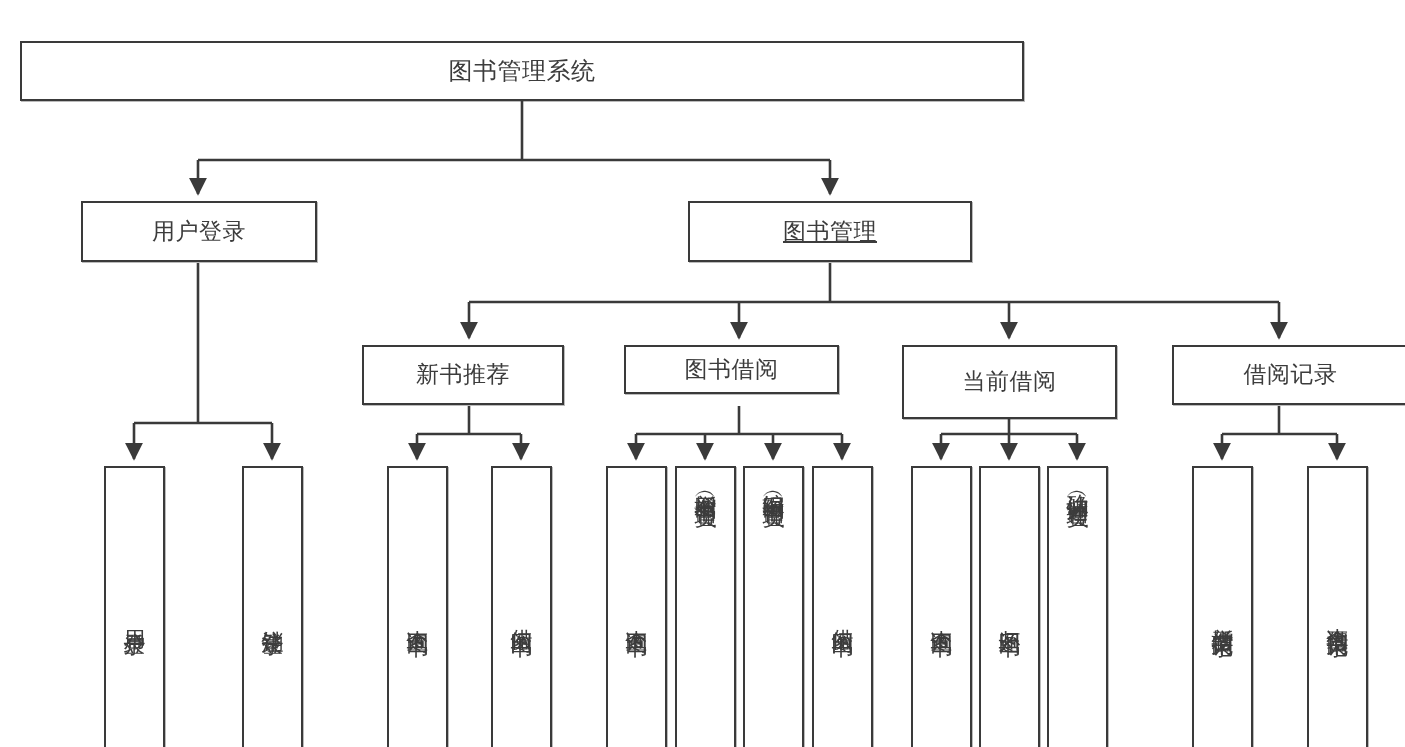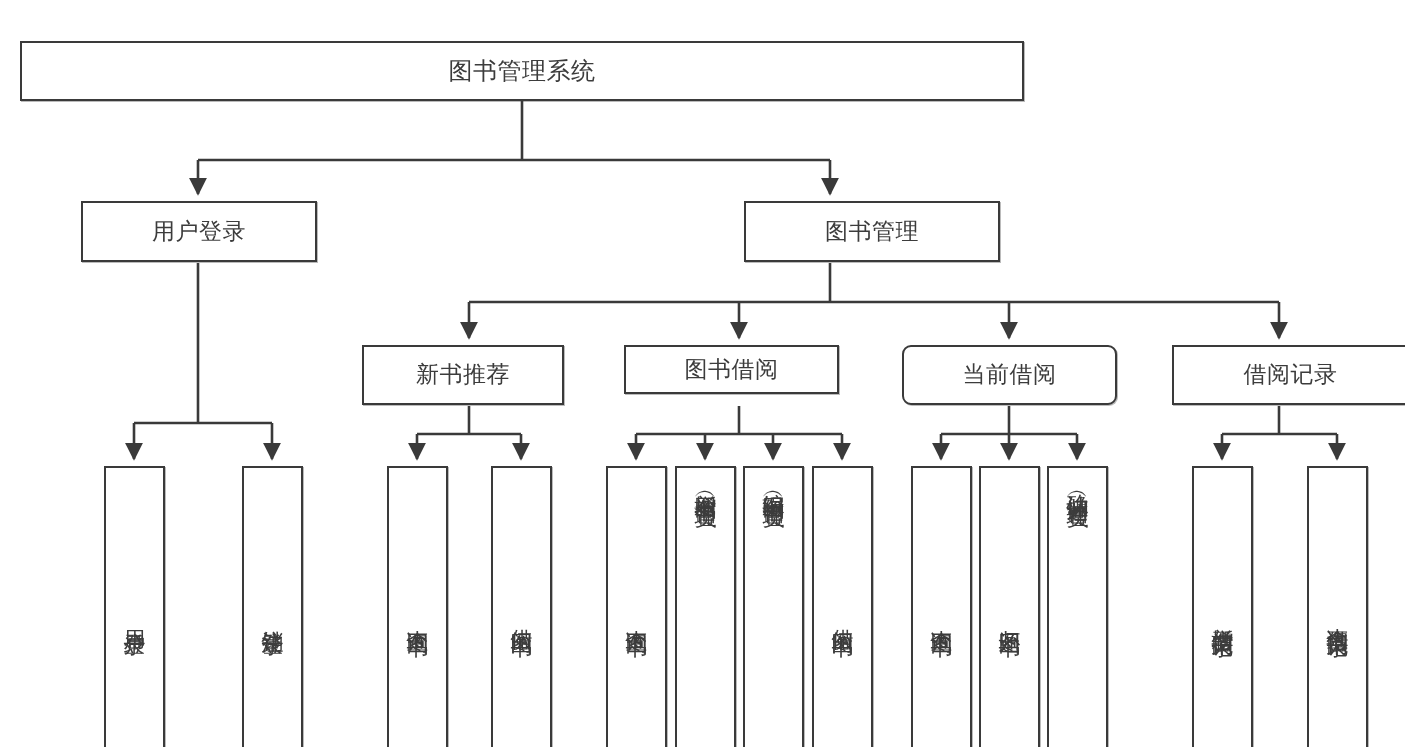--- a/index.html
+++ b/index.html
@@ -138,33 +138,33 @@
   </svg>
 
   <div class="node horizontal root" style="left:20px; top:11px; width:1004px; height:60px;">
     <span class="node-label">图书管理系统</span>
   </div>
 
   <div class="node horizontal" style="left:81px; top:171px; width:236px; height:61px;">
     <span class="node-label">用户登录</span>
   </div>
 
-  <div class="node horizontal" style="left:744px; top:171px; width:256px; height:61px;">
+  <div class="node horizontal" style="left:688px; top:171px; width:284px; height:61px;text-decoration:underline;">
     <span class="node-label">图书管理</span>
   </div>
 
   <div class="node horizontal" style="left:362px; top:315px; width:202px; height:60px;">
     <span class="node-label">新书推荐</span>
   </div>
 
   <div class="node horizontal" style="left:624px; top:315px; width:215px; height:49px;">
     <span class="node-label">图书借阅</span>
   </div>
 
-  <div class="node horizontal" style="left:902px; top:315px; width:215px; height:60px;border-radius:9px;">
+  <div class="node horizontal" style="left:902px; top:315px; width:215px; height:74px;">
     <span class="node-label">当前借阅</span>
   </div>
 
   <div class="node horizontal" style="left:1172px; top:315px; width:237px; height:60px;">
     <span class="node-label">借阅记录</span>
   </div>
 
   <div class="node vertical centered" style="left:104px; top:436px; width:61px; height:299px;">
     <span class="node-label">用户登录</span>
   </div>

